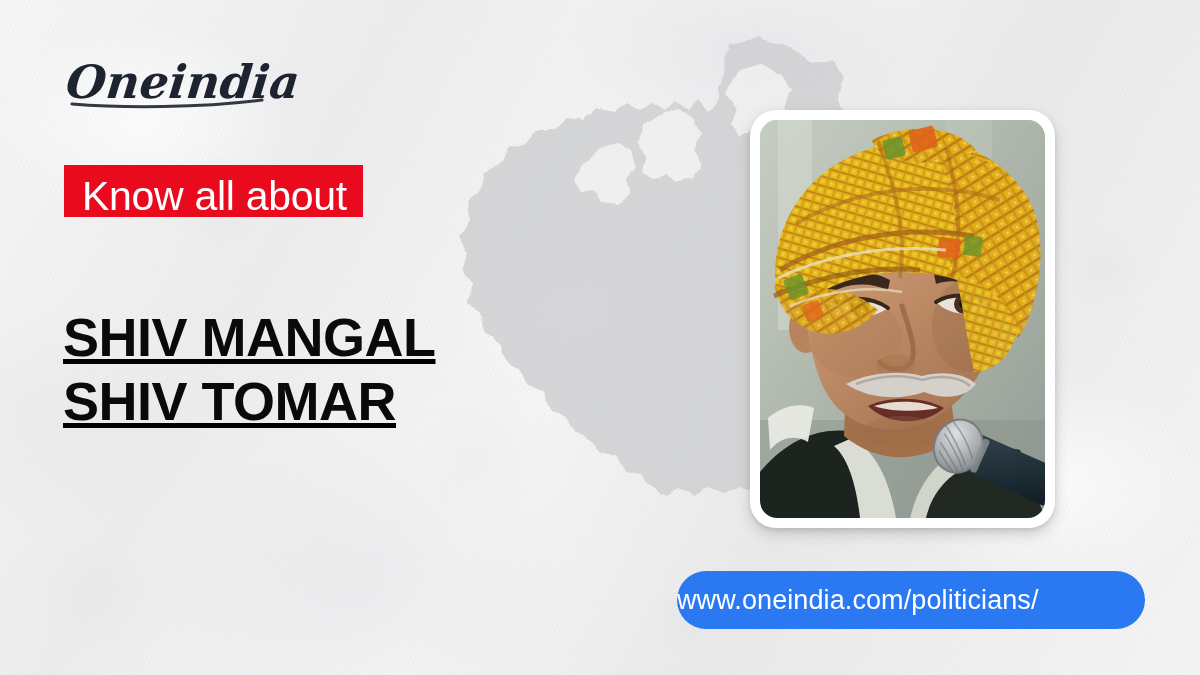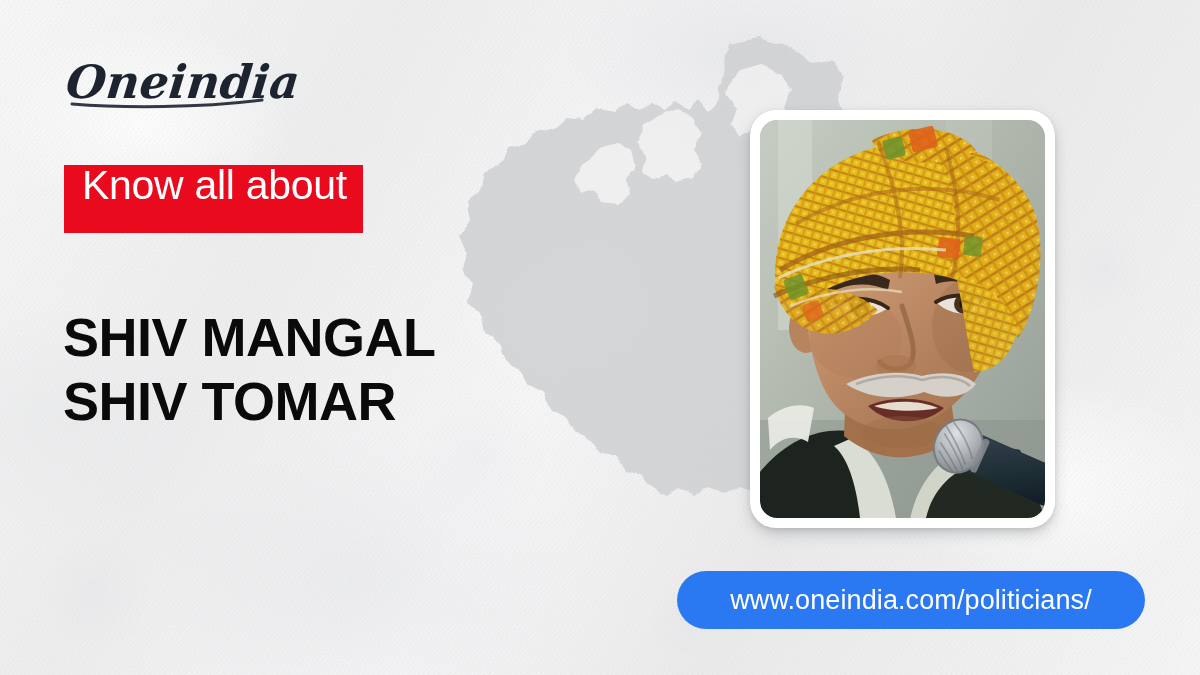--- a/index.html
+++ b/index.html
@@ -74,43 +74,44 @@
     width: 260px;
     height: 66px;
   }
   .logo svg { display: block; width: 100%; height: 100%; }
 
   
   .badge {
     position: absolute;
     left: 64px;
     top: 165px;
-    height: 68px;
+    height: 52px;
     padding: 0 16px 0 18px;
     background: #ea0a1e;
     display: flex;
-    align-items: flex-start;
+    align-items: flex-end;
     box-sizing: border-box;
   }
   .badge-label {
     color: #ffffff;
     font-family: "Liberation Sans", sans-serif;
     font-size: 41px;
     font-weight: 400;
     letter-spacing: -0.3px;
     line-height: 1;
     white-space: nowrap;
   }
 
   
   .name-block {
     position: absolute;
     left: 63px;
     top: 305px;
     width: 470px;
+    text-decoration: underline;
   }
   .name-line {
     display: block;
     color: #0a0a0a;
     font-family: "Liberation Sans", sans-serif;
     font-size: 54px;
     font-weight: 700;
     line-height: 64px;
     letter-spacing: -0.5px;
     white-space: nowrap;
@@ -143,21 +144,21 @@
   .url-pill {
     position: absolute;
     left: 677px;
     top: 571px;
     width: 468px;
     height: 58px;
     background: #2a79f3;
     border-radius: 29px;
     display: flex;
     align-items: center;
-    justify-content: center;
+    justify-content: flex-start;
     box-sizing: border-box;
   }
   .url-text {
     color: #ffffff;
     font-family: "Liberation Sans", sans-serif;
     font-size: 27px;
     font-weight: 400;
     letter-spacing: 0.1px;
     line-height: 1;
     white-space: nowrap;

